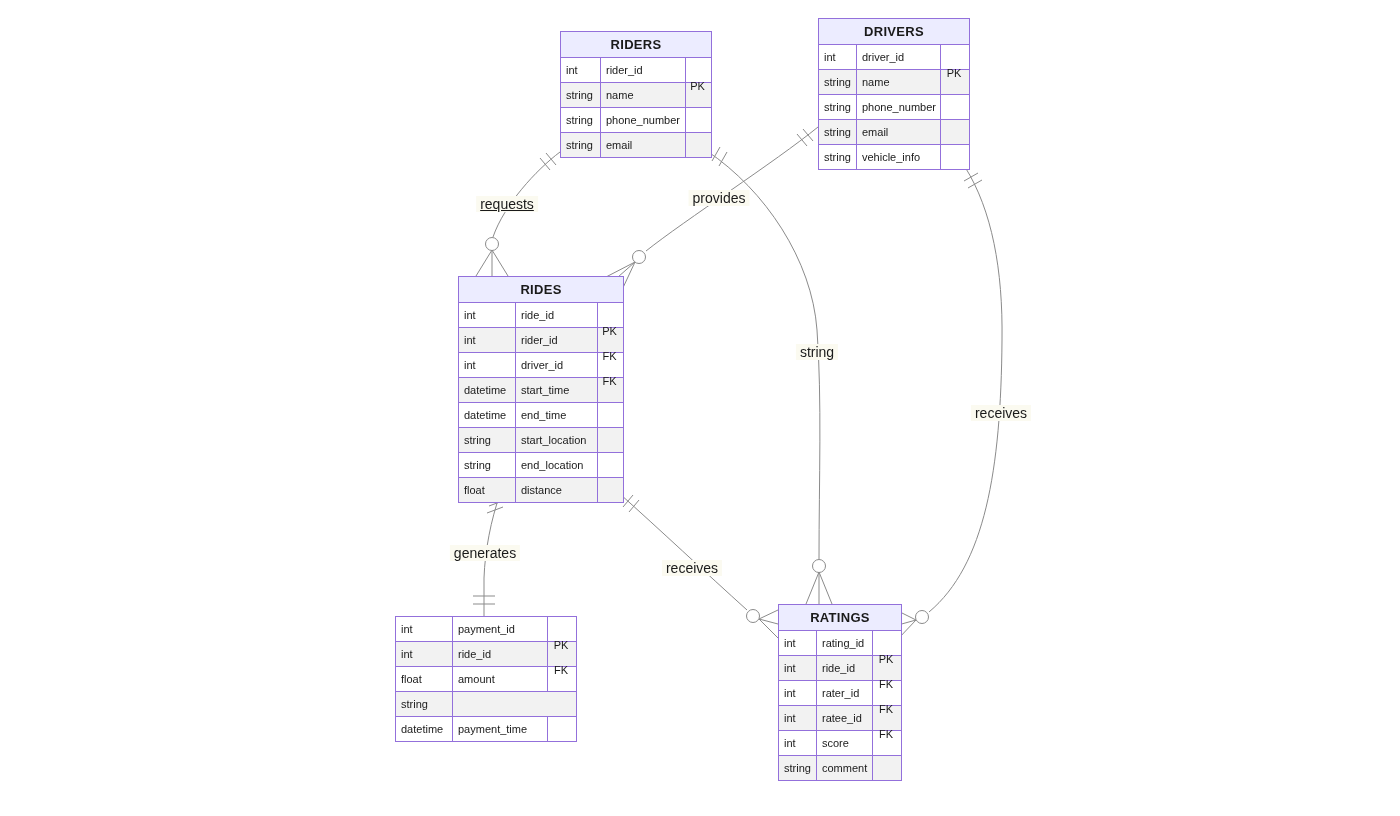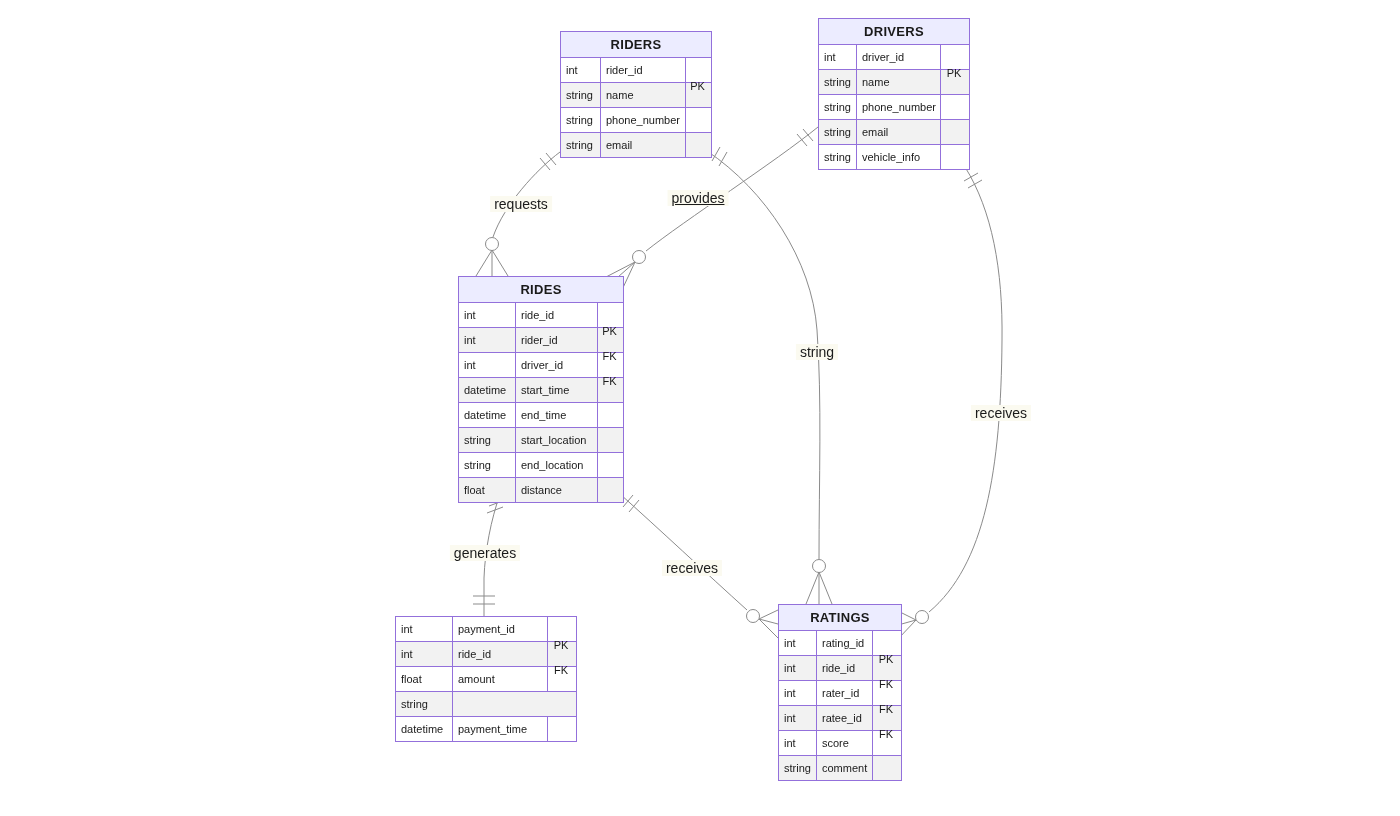--- a/index.html
+++ b/index.html
@@ -96,22 +96,22 @@
         <line x1="916" y1="620" x2="898" y2="639"></line>
     </g>
     <g>
       <circle cx="753" cy="616" r="6.5" fill="#ffffff"></circle>
       <line x1="759" y1="619" x2="778" y2="610"></line>
         <line x1="759" y1="619" x2="778" y2="624"></line>
         <line x1="759" y1="619" x2="778" y2="638"></line>
     </g>
   </svg>
 
-  <span class="rel-label" style="left:521px; top:204px;">requests</span>
-  <span class="rel-label" style="left:698px; top:198px;text-decoration:underline;">provides</span>
+  <span class="rel-label" style="left:507px; top:204px;text-decoration:underline;">requests</span>
+  <span class="rel-label" style="left:719px; top:198px;">provides</span>
   <span class="rel-label" style="left:817px; top:352px;">string</span>
   <span class="rel-label" style="left:1001px; top:413px;">receives</span>
   <span class="rel-label" style="left:692px; top:568px;">receives</span>
   <span class="rel-label" style="left:485px; top:553px;">generates</span>
 
   <div class="entity" style="left: 560px; top: 31px; width: 150px;">
     <div class="ent-header">RIDERS</div>
     <div class="ent-rows">
         <div class="ent-row">
           <div class="cell cell-type" style="flex: 0 0 40px; width: 40px;">int</div>

